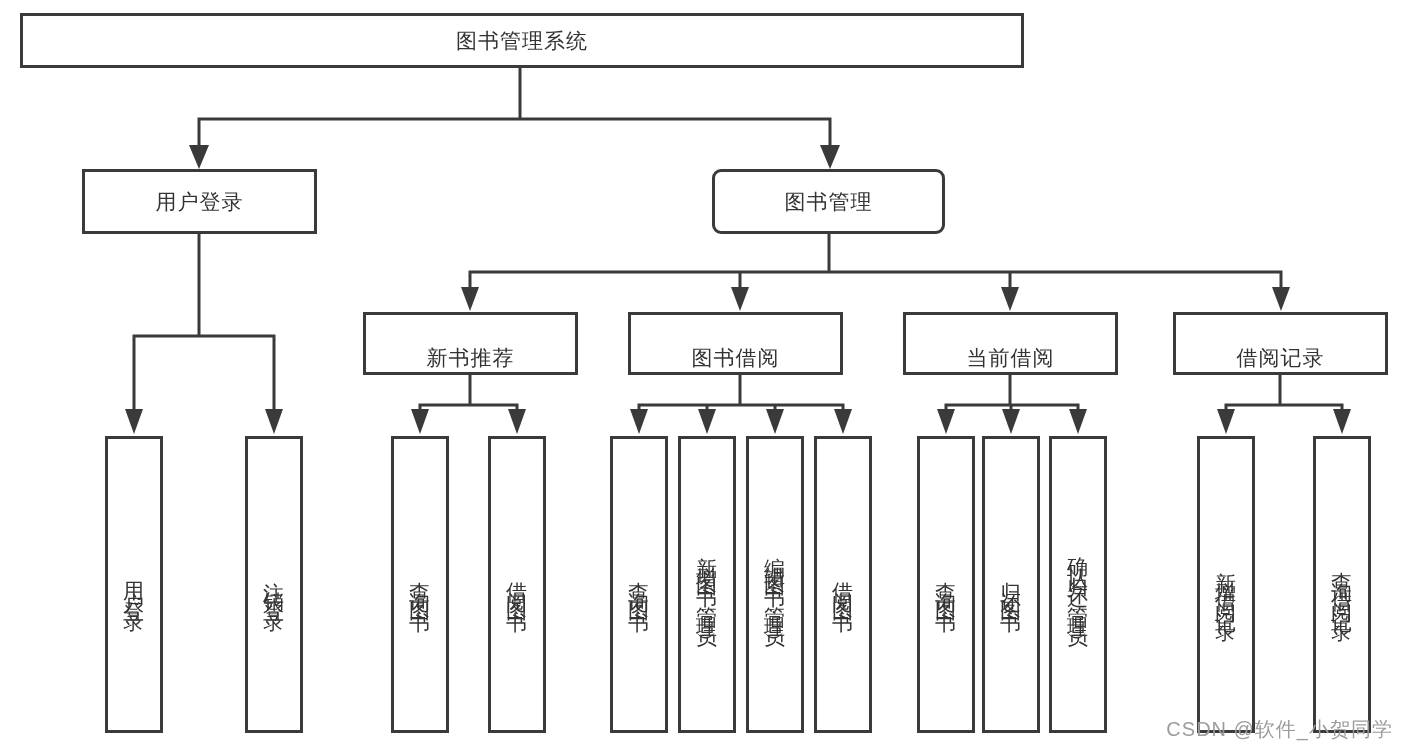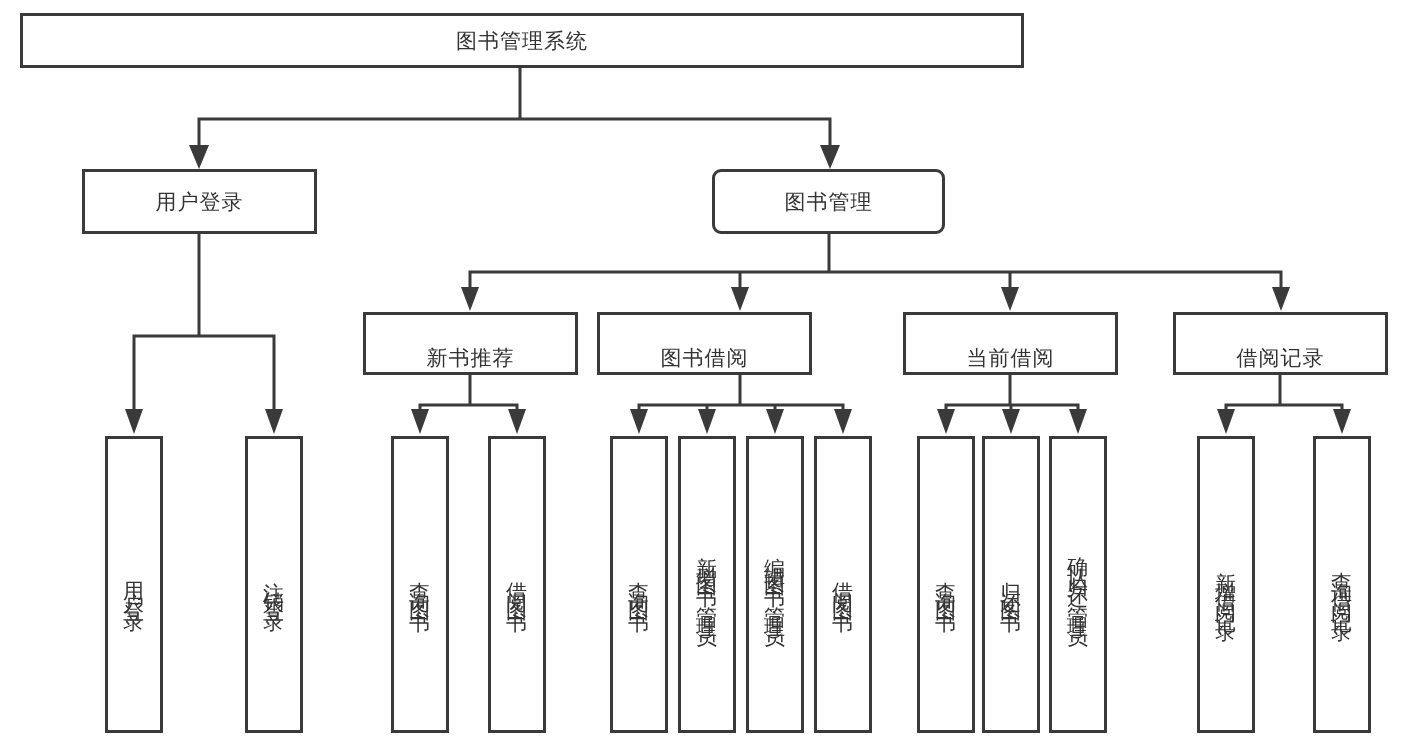--- a/index.html
+++ b/index.html
@@ -94,21 +94,21 @@
   <div class="box lvl2a">
     <span class="h-label">用户登录</span>
   </div>
   <div class="box lvl2b">
     <span class="h-label">图书管理</span>
   </div>
 
   <div class="box lvl3" style="left:363px;">
     <span class="h-label">新书推荐</span>
   </div>
-  <div class="box lvl3" style="left:597px;">
+  <div class="box lvl3" style="left:628px;">
     <span class="h-label">图书借阅</span>
   </div>
   <div class="box lvl3" style="left:903px;">
     <span class="h-label">当前借阅</span>
   </div>
   <div class="box lvl3" style="left:1173px;">
     <span class="h-label">借阅记录</span>
   </div>
 
   <div class="box leaf" style="left:105px;">
@@ -148,14 +148,15 @@
     <span class="vtext">确认归还（管理员）</span>
   </div>
 
   <div class="box leaf" style="left:1197px;">
     <span class="vtext">新增借阅记录</span>
   </div>
   <div class="box leaf" style="left:1313px;">
     <span class="vtext">查询借阅记录</span>
   </div>
 
+  <div class="watermark">CSDN @软件_小贺同学</div>
 
 </div>
 
 </body></html>

